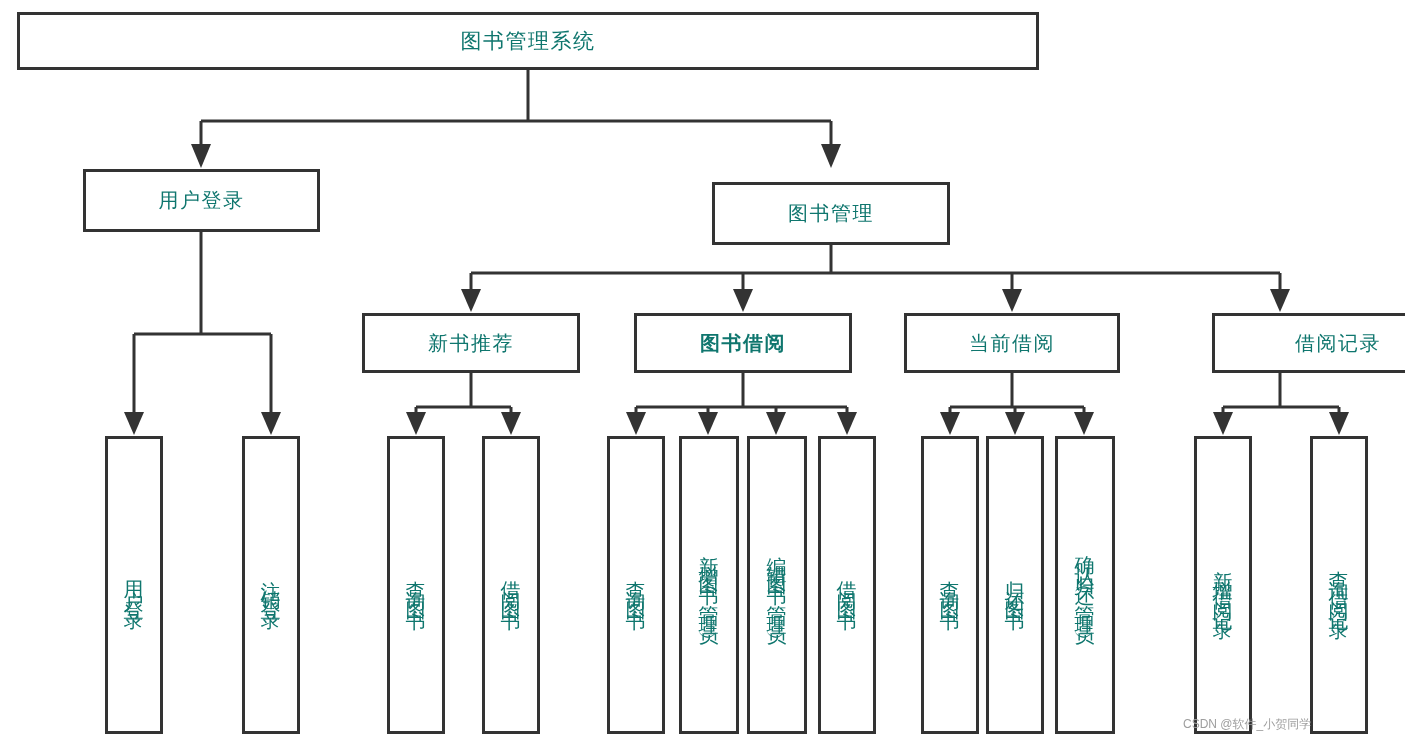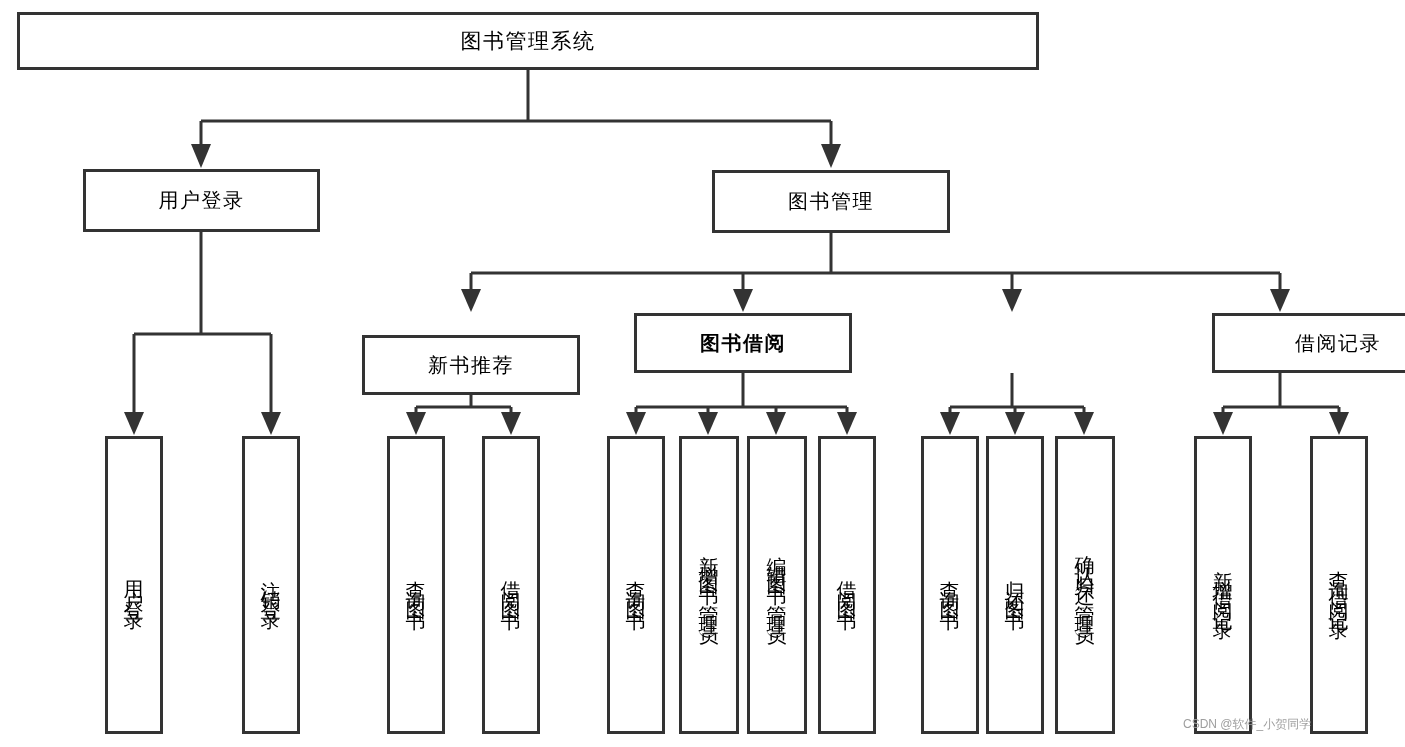--- a/index.html
+++ b/index.html
@@ -26,21 +26,21 @@
     pointer-events: none;
   }
   .node {
     position: absolute;
     box-sizing: border-box;
     border: 3px solid #333333;
     background: #ffffff;
     display: flex;
     align-items: center;
     justify-content: center;
-    color: #000000;
+    color: #0f766e;
   }
   .hlabel {
     font-size: 20px;
     letter-spacing: 1.5px;
     white-space: nowrap;
   }
   .root-node .hlabel { font-size: 21px; }
   .vlabel {
     writing-mode: vertical-rl;
     text-orientation: mixed;
@@ -99,29 +99,32 @@
     </g>
   </svg>
 
   <div class="node root-node" style="left:17px; top:12px; width:1022px; height:58px;">
     <span class="hlabel">图书管理系统</span>
   </div>
 
   <div class="node" style="left:83px; top:169px; width:237px; height:63px;">
     <span class="hlabel">用户登录</span>
   </div>
-  <div class="node" style="left:712px; top:170px; width:238px; height:63px;">
+  <div class="node" style="left:712px; top:182px; width:238px; height:63px;">
     <span class="hlabel">图书管理</span>
   </div>
 
-  <div class="node" style="left:362px; top:313px; width:218px; height:60px;margin-top:22px;">
+  <div class="node" style="left:362px; top:313px; width:218px; height:60px;">
     <span class="hlabel">新书推荐</span>
   </div>
   <div class="node" style="left:634px; top:313px; width:218px; height:60px;font-weight:bold;">
     <span class="hlabel">图书借阅</span>
+  </div>
+  <div class="node" style="left:904px; top:313px; width:216px; height:60px;">
+    <span class="hlabel">当前借阅</span>
   </div>
   <div class="node" style="left:1212px; top:313px; width:252px; height:60px;font-family:Liberation Mono, monospace;">
     <span class="hlabel">借阅记录</span>
   </div>
 
   <div class="node" style="left:105px; top:436px; width:58px; height:298px;">
     <span class="vlabel">用户登录</span>
   </div>
   <div class="node" style="left:242px; top:436px; width:58px; height:298px;">
     <span class="vlabel">注销登录</span>

